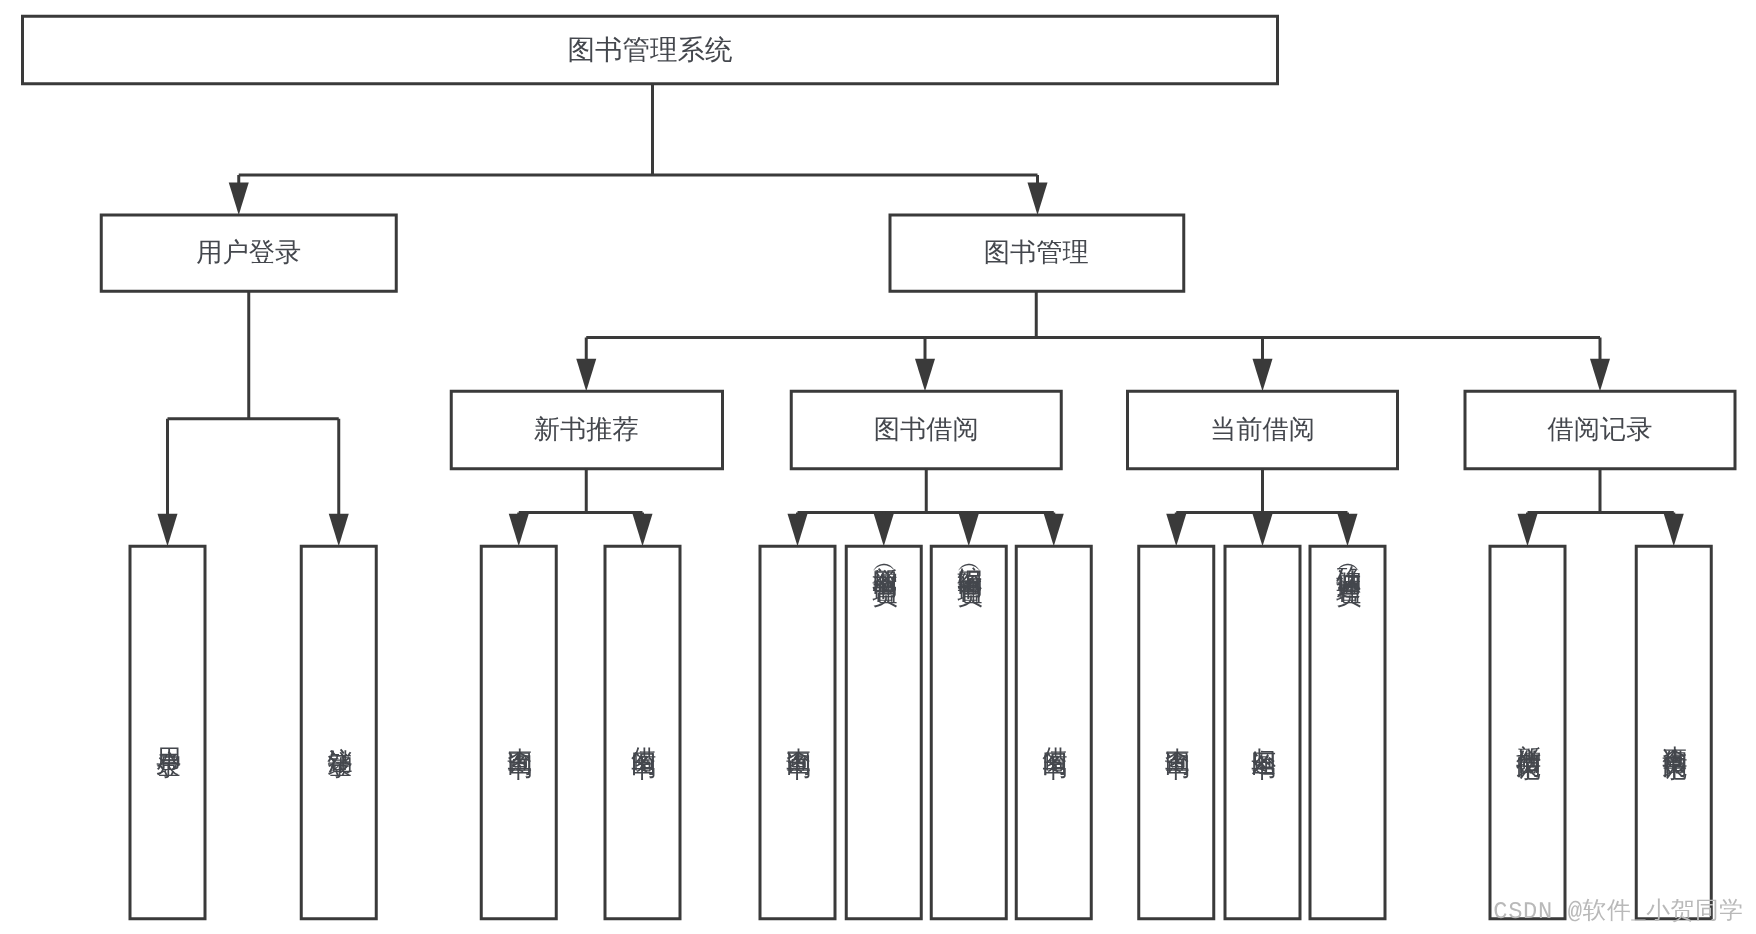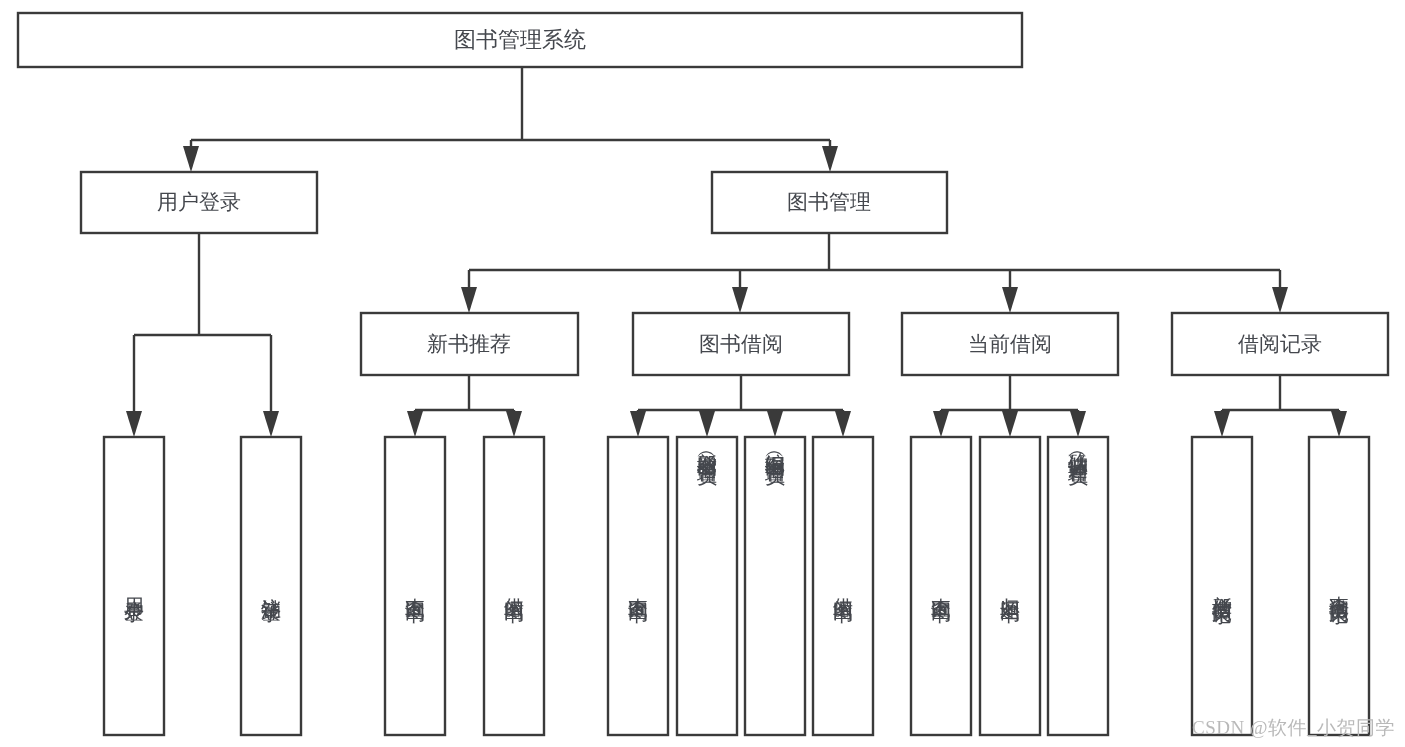--- a/index.html
+++ b/index.html
@@ -64,21 +64,21 @@
     font-size: 20px;
     line-height: 1.05;
     letter-spacing: 2px;
     color: #44474d;
     white-space: nowrap;
   }
   .watermark {
     position: absolute;
     right: 10px;
     bottom: 6px;
-    font-family: Liberation Serif, serif;
+    font-family: Liberation Mono, monospace;
     font-size: 19px;
     color: #b9b9b9;
     letter-spacing: 0.5px;
     white-space: nowrap;
   }
 </style>
 </head>
 <body>
 
 <div id="chart-root">

